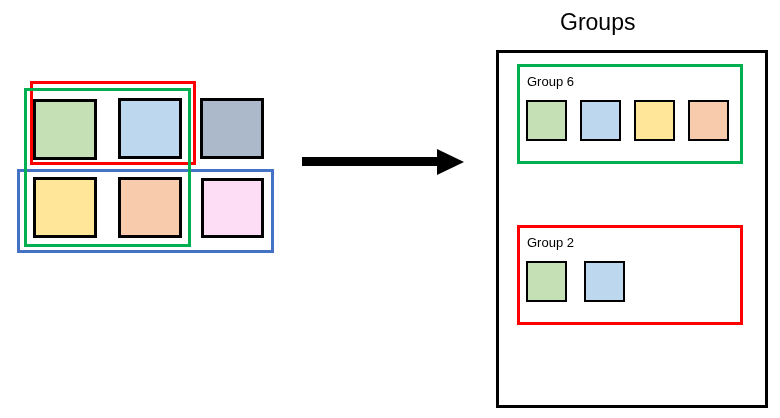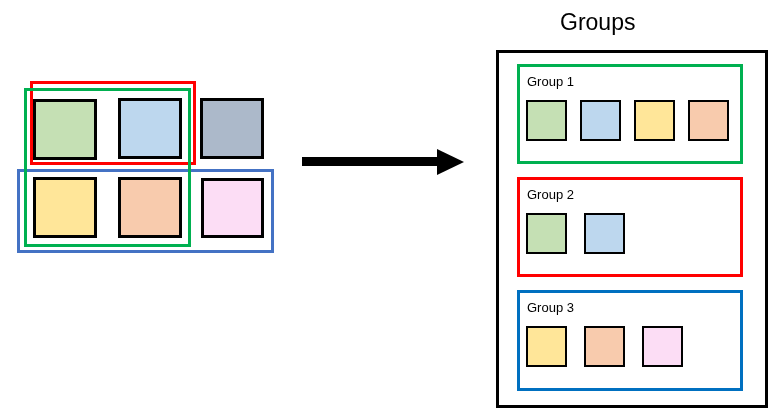--- a/index.html
+++ b/index.html
@@ -54,39 +54,31 @@
 <div>
   <div class="arrow-shaft"></div>
   <div class="arrow-head"></div>
 </div>
 
 <div class="panel-title">Groups</div>
 
 <div class="outer-box">
 
   <div class="group-box g1" style="border-color: rgb(0, 176, 80);">
-    <div class="group-label">Group 1</div>
+    <div class="group-label">Group 6</div>
     <div class="group-items">
       <div class="mini-sq" style="background-color: rgb(197, 224, 180);"></div>
       <div class="mini-sq" style="background-color: rgb(189, 215, 238);"></div>
       <div class="mini-sq" style="background-color: rgb(255, 230, 153);"></div>
       <div class="mini-sq" style="background-color: rgb(248, 203, 173);"></div>
     </div>
   </div>
 
-  <div class="group-box g2" style="border-color: rgb(255, 0, 0);">
+  <div class="group-box g2" style="border-color: rgb(255, 0, 0); margin-top: 48px;">
     <div class="group-label">Group 2</div>
     <div class="group-items">
       <div class="mini-sq" style="background-color: rgb(197, 224, 180);"></div>
       <div class="mini-sq" style="background-color: rgb(189, 215, 238);"></div>
     </div>
   </div>
 
-  <div class="group-box g3" style="border-color: rgb(0, 112, 192);">
-    <div class="group-label">Group 3</div>
-    <div class="group-items">
-      <div class="mini-sq" style="background-color: rgb(255, 230, 153);"></div>
-      <div class="mini-sq" style="background-color: rgb(248, 203, 173);"></div>
-      <div class="mini-sq" style="background-color: rgb(252, 221, 245);"></div>
-    </div>
-  </div>
 
 </div>
 
 </body></html>

